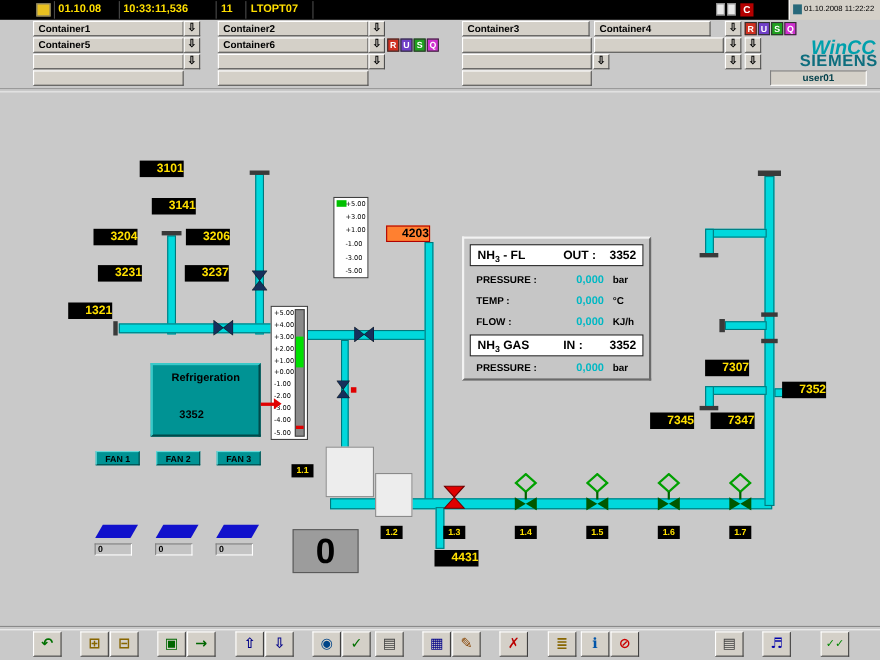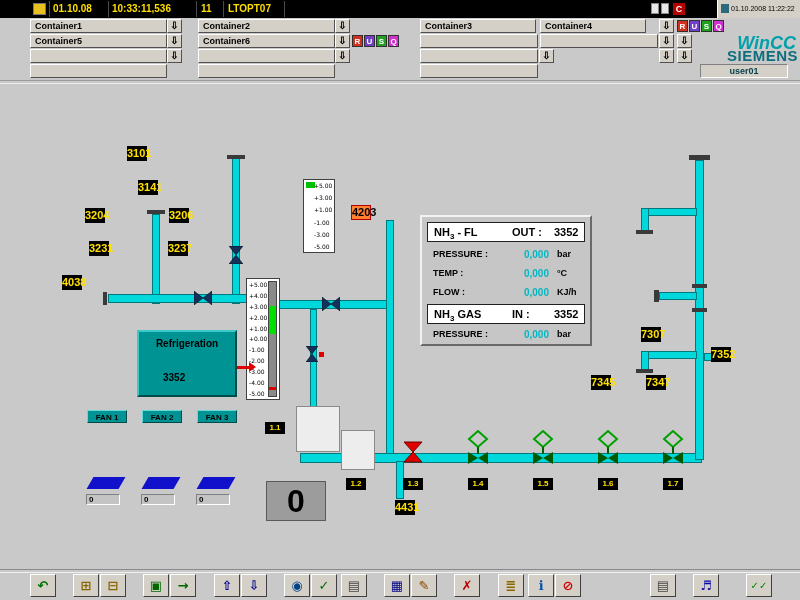--- a/index.html
+++ b/index.html
@@ -27,22 +27,22 @@
            color:#0e6e7e;text-align:right;letter-spacing:.5px;margin-top:28px;}
   #wincc{position:absolute;left:726px;top:33px;width:70px;font:italic bold 18px "Liberation Sans",sans-serif;
          color:#00a0ac;text-align:right;}
   #userbtn{position:absolute;left:700px;top:64px;width:88px;height:14px;background:#d4d0c8;
            border:1px solid;border-color:#808080 #ffffff #ffffff #808080;box-sizing:border-box;
            font:bold 9px/12px "Liberation Sans",sans-serif;color:#013f4a;text-align:center;}
   .groove{position:absolute;left:0;width:800px;height:2px;border-top:1px solid #9a9a9a;border-bottom:1px solid #ececec;}
   
   .pipe{position:absolute;background:#00d8dc;border:1px solid #00787c;box-sizing:border-box;}
   .cap{position:absolute;background:#3a3a3a;}
-  .tag{position:absolute;width:20px;height:15px;background:#000;color:#ffe000;
-       font:bold 11px/15px "Liberation Sans",sans-serif;text-align:center;}
+  .tag{position:absolute;width:40px;height:15px;background:#000;color:#ffe000;
+       font:bold 11px/15px "Liberation Sans",sans-serif;text-align:right;}
   .tag.orange{background:#ff8030;color:#000;border:1px solid #b00000;box-sizing:border-box;line-height:13px;}
   .ltag{position:absolute;width:20px;height:12px;background:#000;color:#ffe000;
         font:bold 8px/12px "Liberation Sans",sans-serif;text-align:center;}
   .valve{position:absolute;}
   .reddot{position:absolute;background:#e00000;}
   
   .scale{position:absolute;background:#fff;border:1px solid #404040;box-sizing:border-box;}
   .ticks{position:absolute;left:2px;top:2px;bottom:2px;display:flex;flex-direction:column;justify-content:space-between;
          font:6px "DejaVu Sans",sans-serif;color:#000;}
   .chan{position:absolute;right:2px;top:2px;bottom:2px;width:9px;background:#8a8a8a;border:1px solid #444;box-sizing:border-box;}
@@ -310,21 +310,21 @@
       <span class="punit">bar</span>
     </div>
   </div>
 
   <div class="tag" style="left:127px;top:146px">3101</div>
   <div class="tag" style="left:138px;top:180px">3141</div>
   <div class="tag" style="left:85px;top:208px">3204</div>
   <div class="tag" style="left:169px;top:208px">3206</div>
   <div class="tag" style="left:89px;top:241px">3231</div>
   <div class="tag" style="left:168px;top:241px">3237</div>
-  <div class="tag" style="left:62px;top:275px">4038</div>
+  <div class="tag" style="left:62px;top:275px">1321</div>
   <div class="tag orange" style="left:351px;top:205px">4203</div>
   <div class="tag" style="left:641px;top:327px">7307</div>
   <div class="tag" style="left:711px;top:347px">7352</div>
   <div class="tag" style="left:591px;top:375px">7345</div>
   <div class="tag" style="left:646px;top:375px">7347</div>
   <div class="tag" style="left:395px;top:500px">4431</div>
 
   <div class="ltag" style="left:265px;top:422px">1.1</div>
   <div class="ltag" style="left:346px;top:478px">1.2</div>
   <div class="ltag" style="left:403px;top:478px">1.3</div>

